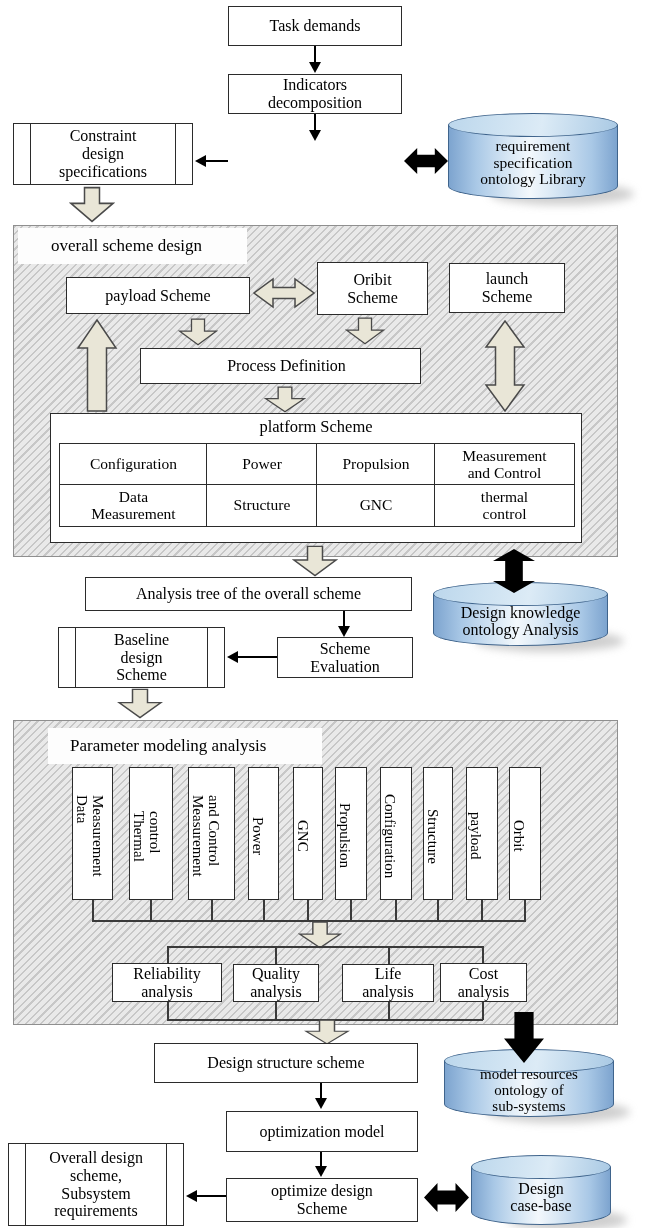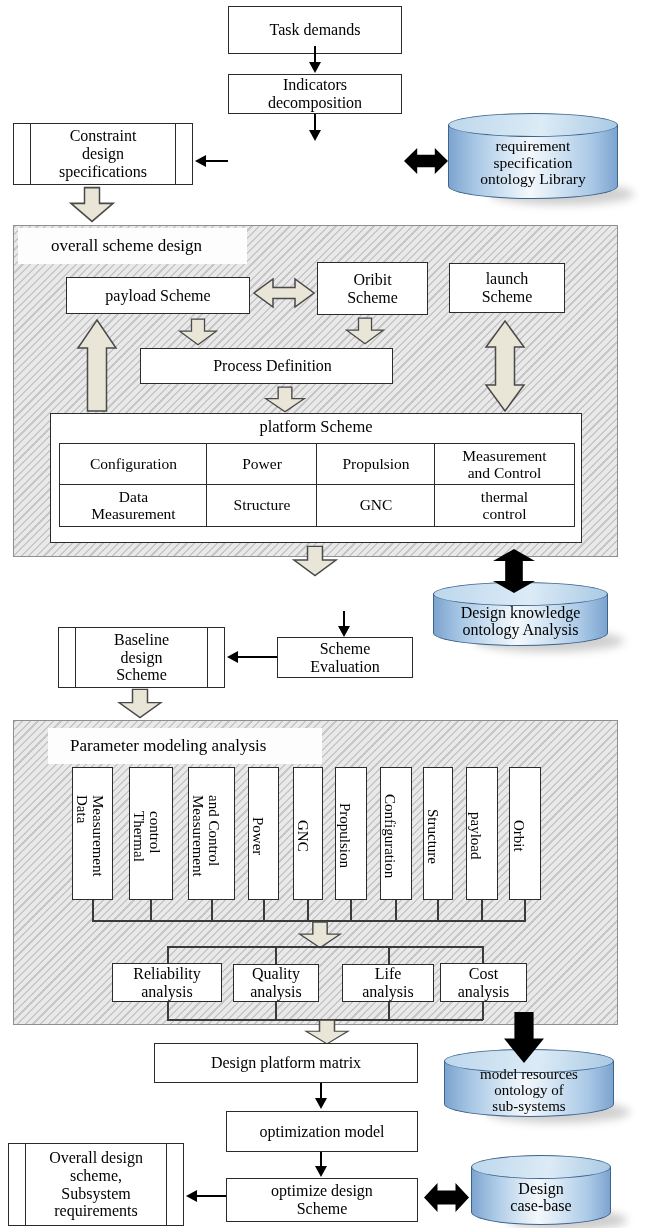--- a/index.html
+++ b/index.html
@@ -56,21 +56,21 @@
 <body>
 
 <div id="canvas">
 
   <div class="hatch" style="left:13px;top:225px;width:605px;height:332px;"></div>
   <div class="hatch" style="left:13px;top:720px;width:605px;height:305px;"></div>
 
   <div class="hlabel lbl" style="left:18px;top:228px;width:229px;height:36px;padding-left:33px;">overall scheme design</div>
   <div class="hlabel lbl" style="left:48px;top:728px;width:274px;height:36px;">Parameter modeling analysis</div>
 
-  <div class="box" style="left:228px;top:6px;width:174px;height:48px;text-align:center;">
+  <div class="box" style="left:228px;top:6px;width:174px;height:40px;text-align:center;">
     <span class="lbl">Task demands</span>
   </div>
 
   <div class="shaft-v" style="left:314px;top:46px;height:18px;"></div>
   <div class="tri-down" style="left:309px;top:62px;"></div>
 
   <div class="box" style="left:228px;top:74px;width:174px;height:40px;">
     <span class="lbl">Indicators
 decomposition</span>
   </div>
@@ -129,21 +129,21 @@
     <path d="M15.5 1.5 L30.5 1.5 L30.5 16 L44 16 L23 32.5 L2 16 L15.5 16 Z" fill="#e9e6d7" stroke="#4a4a4a" stroke-width="1.5"></path>
   </svg>
   <svg class="harr" style="left:345px;top:317px;" width="40" height="28" viewBox="0 0 46 34" preserveAspectRatio="none">
     <path d="M15.5 1.5 L30.5 1.5 L30.5 16 L44 16 L23 32.5 L2 16 L15.5 16 Z" fill="#e9e6d7" stroke="#4a4a4a" stroke-width="1.5"></path>
   </svg>
 
   <svg class="harr" style="left:484px;top:319px;" width="42" height="94" viewBox="0 0 42 94" preserveAspectRatio="none">
     <path d="M21 2 L40 28 L30.5 28 L30.5 66 L40 66 L21 92 L2 66 L11.5 66 L11.5 28 L2 28 Z" fill="#e9e6d7" stroke="#4a4a4a" stroke-width="1.5"></path>
   </svg>
 
-  <div class="box" style="left:140px;top:348px;width:253px;height:36px;padding-left:12px;">
+  <div class="box" style="left:140px;top:348px;width:281px;height:36px;padding-left:12px;">
     <span class="lbl">Process Definition</span>
   </div>
 
   <svg class="harr" style="left:264px;top:386px;" width="42" height="27" viewBox="0 0 46 34" preserveAspectRatio="none">
     <path d="M15.5 1.5 L30.5 1.5 L30.5 16 L44 16 L23 32.5 L2 16 L15.5 16 Z" fill="#e9e6d7" stroke="#4a4a4a" stroke-width="1.5"></path>
   </svg>
 
   <div class="box" style="left:50px;top:413px;width:532px;height:130px;align-items:flex-start;">
     <span class="lbl" style="margin-top:4px;font-size:16.5px;">platform Scheme</span>
   </div>
@@ -160,20 +160,23 @@
     <div class="cell lbl">thermal
 control</div>
   </div>
 
   <svg class="harr" style="left:292px;top:545px;" width="46" height="32" viewBox="0 0 46 34" preserveAspectRatio="none">
     <path d="M15.5 1.5 L30.5 1.5 L30.5 16 L44 16 L23 32.5 L2 16 L15.5 16 Z" fill="#e9e6d7" stroke="#4a4a4a" stroke-width="1.5"></path>
   </svg>
 
   <div class="blk blk-vd" style="left:493px;top:549px;width:42px;height:44px;z-index:4;"></div>
 
+  <div class="box" style="left:85px;top:577px;width:327px;height:34px;">
+    <span class="lbl">Analysis tree of the overall scheme</span>
+  </div>
 
   <div class="shaft-v" style="left:343px;top:611px;height:16px;"></div>
   <div class="tri-down" style="left:338px;top:626px;"></div>
 
   <div class="cyl" style="left:433px;top:582px;width:175px;height:64px;">
     <div class="cshadow"></div>
     <div class="cbody"></div>
     <div class="ctop"></div>
     <div class="ctext" style="font-size:16px;">Design knowledge
 ontology Analysis</div>
@@ -256,21 +259,21 @@
   <div class="line" style="left:388px;top:1002px;width:1.6px;height:18px;"></div>
   <div class="line" style="left:482px;top:1002px;width:1.6px;height:18px;"></div>
 
   <svg class="harr" style="left:304px;top:1019px;" width="46" height="26" viewBox="0 0 46 34" preserveAspectRatio="none">
     <path d="M15.5 1.5 L30.5 1.5 L30.5 16 L44 16 L23 32.5 L2 16 L15.5 16 Z" fill="#e9e6d7" stroke="#4a4a4a" stroke-width="1.5"></path>
   </svg>
 
   <div class="blk blk-vdown" style="left:504px;top:1012px;width:40px;height:51px;z-index:4;"></div>
 
   <div class="box" style="left:154px;top:1043px;width:264px;height:40px;">
-    <span class="lbl">Design platform matrix</span>
+    <span class="lbl">Design structure scheme</span>
   </div>
 
   <div class="cyl" style="left:444px;top:1049px;width:170px;height:68px;">
     <div class="cshadow"></div>
     <div class="cbody"></div>
     <div class="ctop"></div>
     <div class="ctext" style="font-size:15px;">model resources
 ontology of
 sub-systems</div>
   </div>

